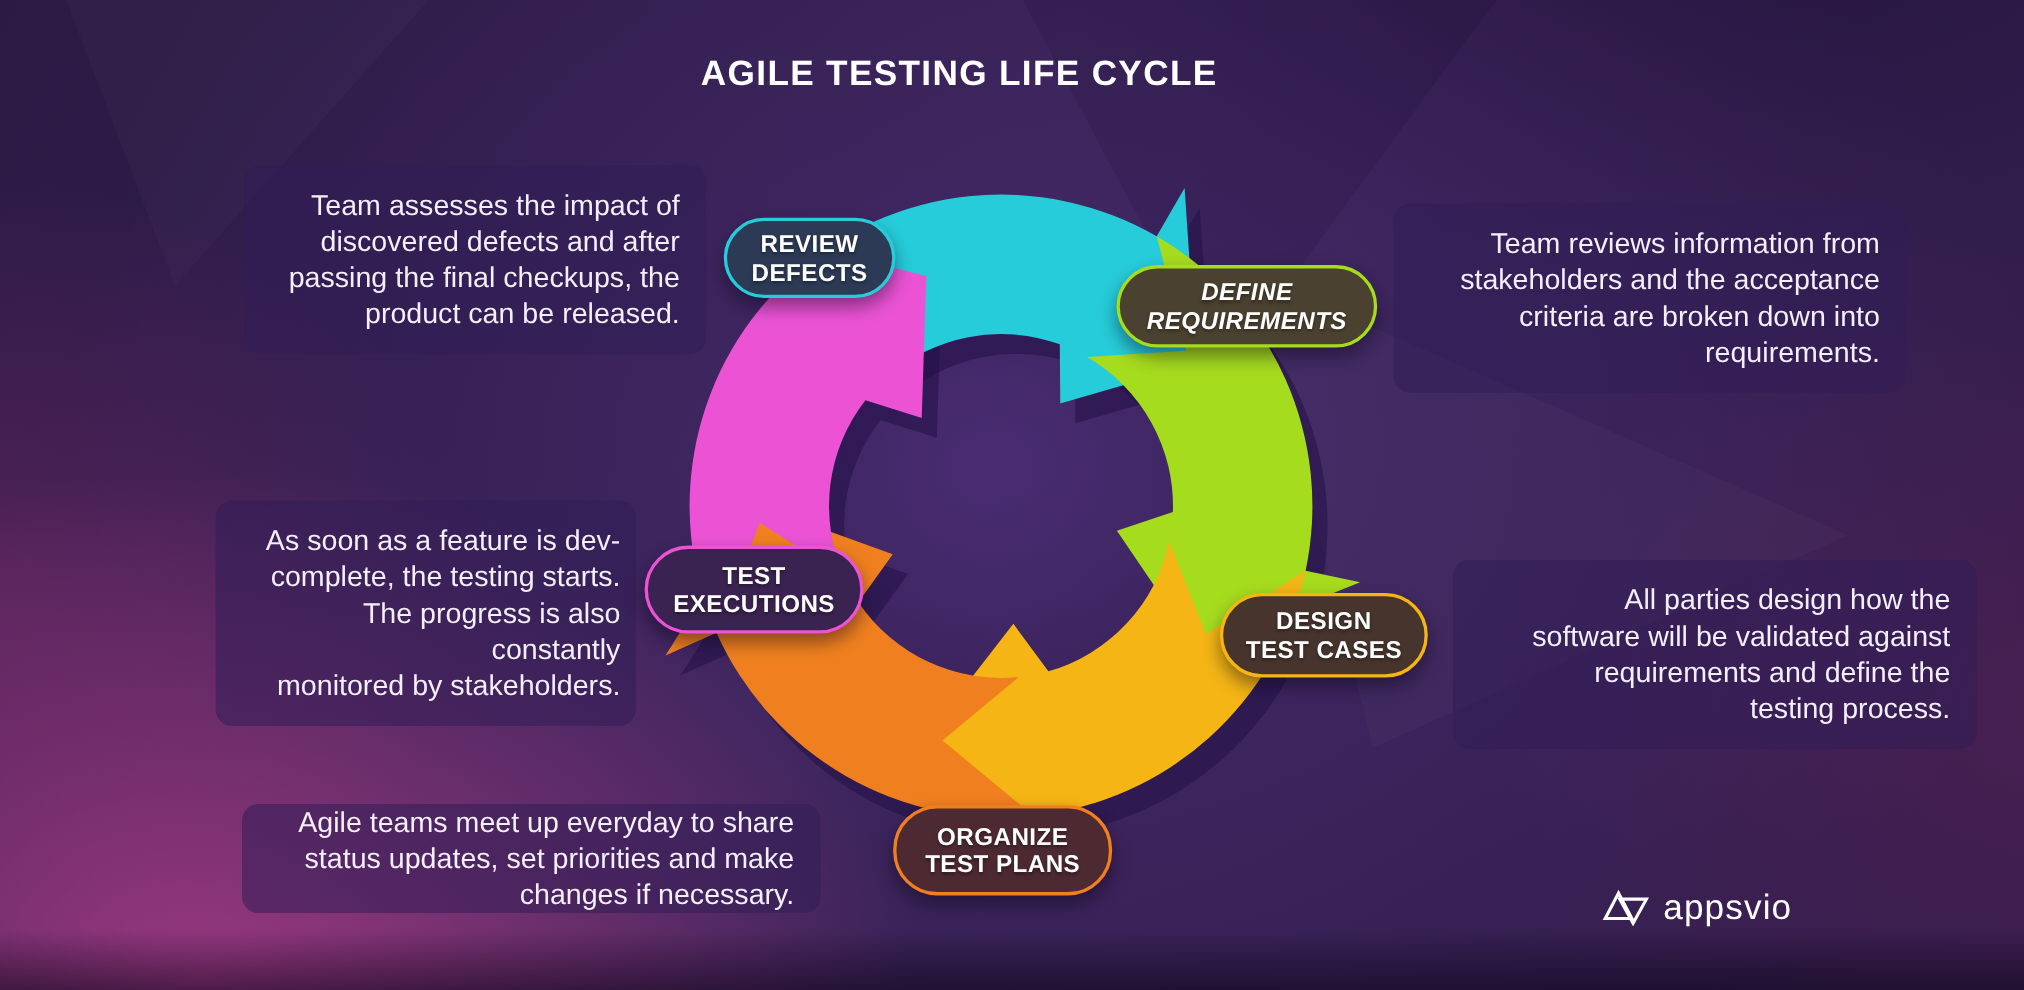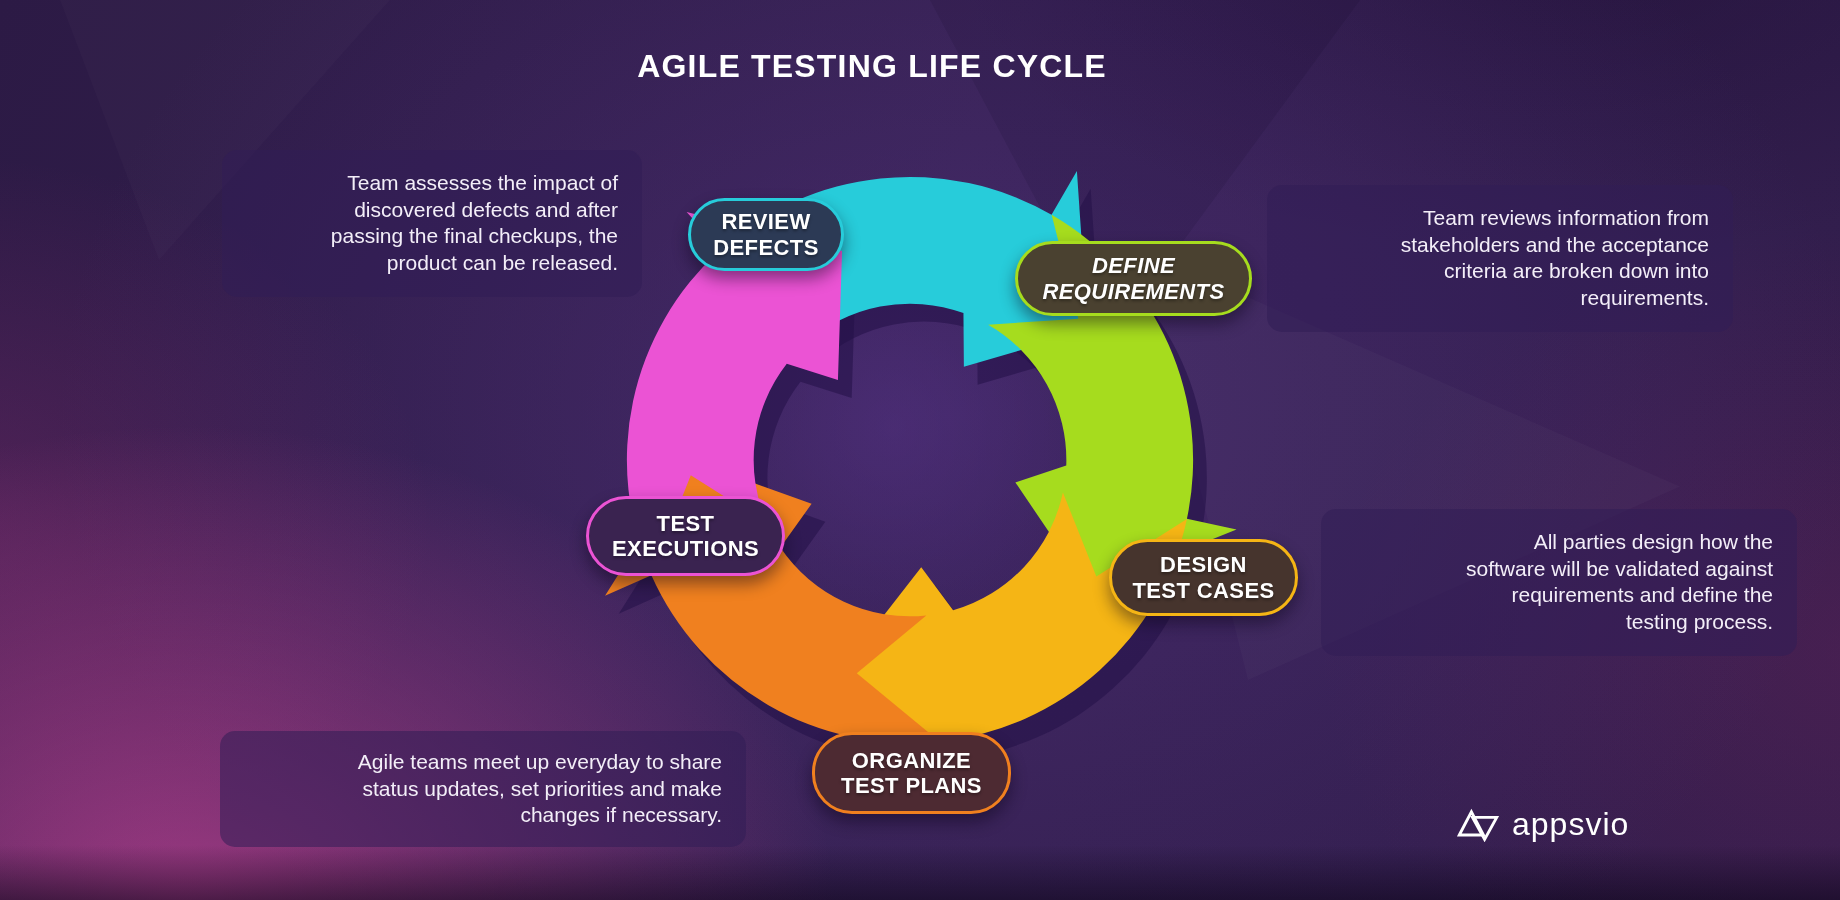--- a/index.html
+++ b/index.html
@@ -37,39 +37,39 @@
   .pill{
     position:absolute;display:flex;align-items:center;justify-content:center;
     border:3px solid #fff;border-radius:40px;
     box-shadow:0 8px 16px rgba(10,5,25,.45);
     z-index:3;
   }
   .pill-label{
     color:#ffffff;font-weight:700;font-size:22px;line-height:1.15;letter-spacing:.4px;
     text-align:center;white-space:pre-line;text-shadow:0 2px 3px rgba(0,0,0,.35);
   }
-  .pill-0{left:688px;top:198px;width:150px;height:67px;}
+  .pill-0{left:658px;top:198px;width:150px;height:67px;}
   .pill-1{left:1015px;top:241px;width:231px;height:69px;}
   .pill-2{left:1109px;top:539px;width:183px;height:71px;}
   .pill-3{left:812px;top:732px;width:193px;height:76px;}
   .pill-4{left:586px;top:496px;width:193px;height:74px;}
 
   .desc{
     position:absolute;border-radius:15px;background:rgba(49,30,86,.55);
     padding:20px 24px;z-index:2;
   }
   .desc-text{
-    margin:0;color:#f3eef8;font-size:21px;line-height:1.27;white-space:pre-line;
+    margin:0;color:#f3eef8;font-size:26px;line-height:1.27;white-space:pre-line;
   }
   .align-right .desc-text{text-align:right;}
   .align-left .desc-text{text-align:right;}
   .desc-0{left:222px;top:150px;width:372px;}
   .desc-1{left:1267px;top:185px;width:418px;}
   .desc-2{left:1321px;top:509px;width:428px;}
-  .desc-3{left:220px;top:731px;width:478px;padding:18px 24px;}
+  .desc-3{left:220px;top:731px;width:478px;padding:0 24px;}
   .desc-4{left:196px;top:455px;width:354px;padding:20px 14px;}
 
   .brand{position:absolute;left:1456px;top:806px;display:flex;align-items:center;gap:12px;z-index:4;}
   .brand-icon{width:44px;height:36px;}
   .brand-icon path{fill:none;stroke:#ffffff;stroke-width:2.6;stroke-linejoin:miter;}
   .brand-name{color:#ffffff;font-size:32px;font-weight:400;letter-spacing:1px;line-height:1;}
 </style>
 </head>
 <body>
 
@@ -139,20 +139,26 @@
     <p class="desc-text">All parties design how the
 software will be validated against
 requirements and define the
 testing process.</p>
   </div>
   <div class="desc desc-3 align-right">
     <p class="desc-text">Agile teams meet up everyday to share
 status updates, set priorities and make
 changes if necessary.</p>
   </div>
+  <div class="desc desc-4 align-right">
+    <p class="desc-text">As soon as a feature is dev-
+complete, the testing starts.
+The progress is also constantly
+monitored by stakeholders.</p>
+  </div>
 
   <div class="brand">
     <svg class="brand-icon" viewBox="0 0 40 32">
       <path d="M3,26 L14,5 L25,26 Z"></path>
       <path d="M15,10 L37,10 L26,30 Z"></path>
     </svg>
     <span class="brand-name">appsvio</span>
   </div>
 
   <div class="bottom-shade"></div>

